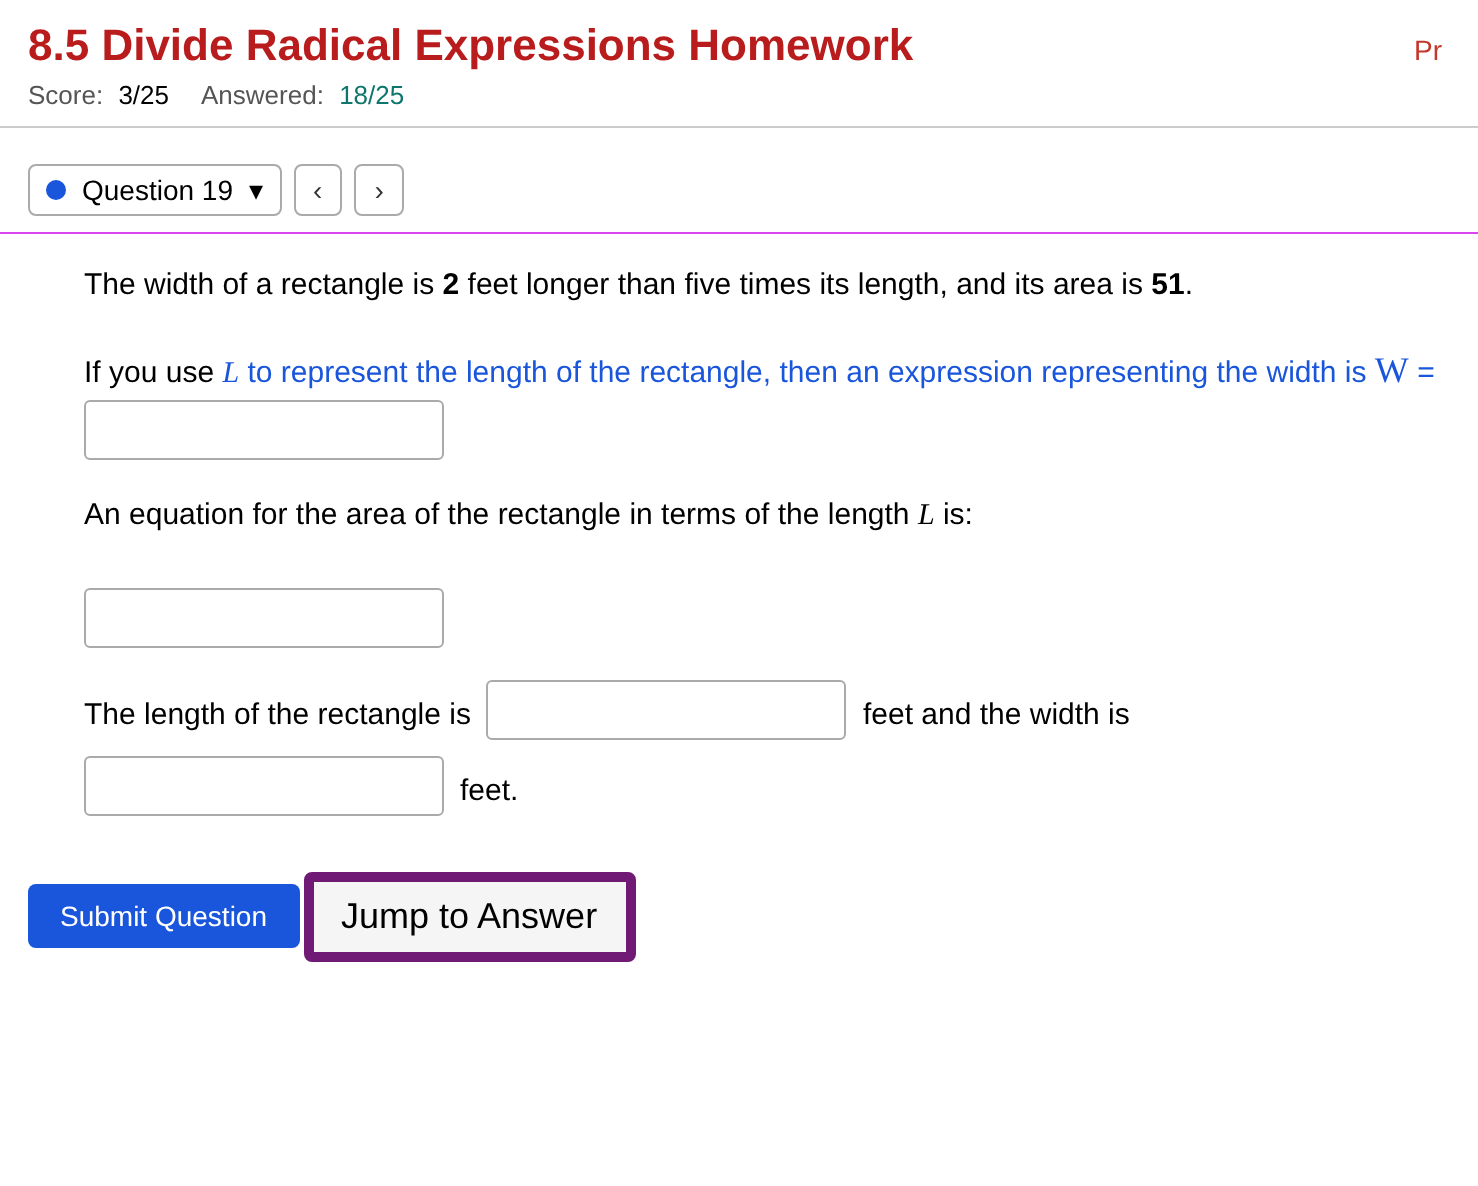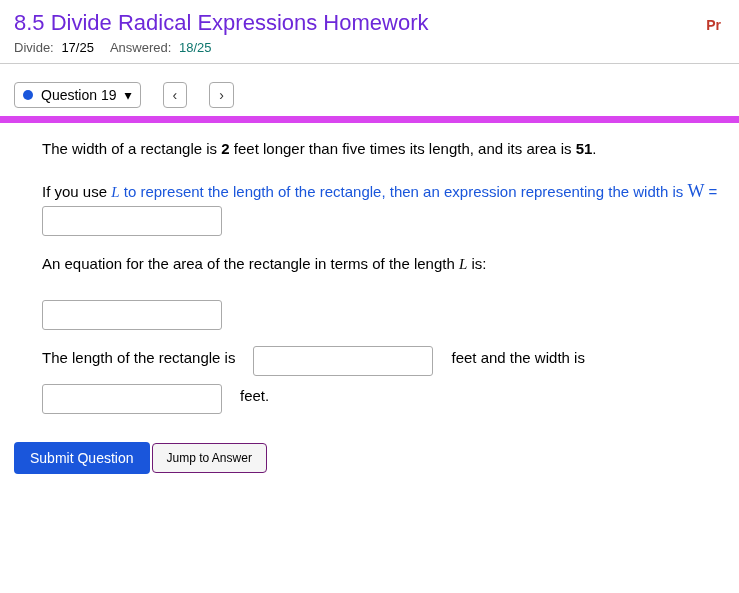--- a/index.html
+++ b/index.html
@@ -12,47 +12,46 @@
       min-height: 593px;
     }
     .header {
       padding: 10px 14px 4px 14px;
       display: flex;
       align-items: baseline;
       justify-content: space-between;
     }
     .header-title {
       font-size: 22px;
-      font-weight: normal;
-      color: #6d28d9;
+      font-weight: bold;
+      color: #b91c1c;
     }
     .header-right {
       color: #c0392b;
       font-size: 14px;
       padding-right: 4px;
-      font-weight: bold;
     }
     .score-row {
       padding: 0 14px 8px 14px;
       font-size: 13px;
       color: #555;
       display: flex;
       gap: 16px;
     }
     .divider {
       border: none;
       border-top: 1px solid #ccc;
       margin: 0 0 10px 0;
     }
     .nav-bar {
       padding: 8px 14px;
       display: flex;
       align-items: flex-end;
-      gap: 22px;
-      border-bottom: 7px solid #d946ef;
+      gap: 6px;
+      border-bottom: 1px solid #d946ef;
       margin-bottom: 14px;
     }
     .question-select {
       display: flex;
       align-items: center;
       border: 1px solid #aaa;
       border-radius: 4px;
       padding: 4px 8px;
       font-size: 14px;
       cursor: pointer;
@@ -98,66 +97,66 @@
     }
     .input-medium {
       width: 180px;
     }
     .section {
       margin-bottom: 16px;
       margin-left: 28px;
     }
     .inline-row {
       display: flex;
-      align-items: flex-start;
-      gap: 18px;
+      align-items: flex-end;
+      gap: 8px;
       flex-wrap: wrap;
     }
     .footer-buttons {
       margin-top: 28px;
       display: flex;
       gap: 2px;
       align-items: center;
     }
     .btn-submit {
       background: #1a56db;
       color: #fff;
       border: none;
       border-radius: 4px;
       padding: 8px 16px;
       font-size: 14px;
       cursor: pointer;
     }
     .btn-jump {
       background: #f5f5f5;
       color: #000;
-      border: 1px solid #701a75;
+      border: 5px solid #701a75;
       border-radius: 4px;
       padding: 7px 14px;
-      font-size: 12px;
+      font-size: 18px;
       cursor: pointer;
       text-align: center;
     }
     .eq-display {
       font-size: 18px;
       font-family: "Times New Roman", serif;
     }
   </style>
 </head>
 <body>
 
 <div class="header">
   <span class="header-title">8.5 Divide Radical Expressions Homework</span>
   <span class="header-right">Pr</span>
 </div>
 
 <div class="score-row">
   <span>
-    <span>Divide:</span>
-    <span style="color:#000;margin-left:4px;">17/25</span>
+    <span>Score:</span>
+    <span style="color:#000;margin-left:4px;">3/25</span>
   </span>
   <span>
     <span>Answered:</span>
     <span style="color:#0f766e;margin-left:4px;">18/25</span>
   </span>
 </div>
 
 <hr class="divider">
 
 <div class="nav-bar">

